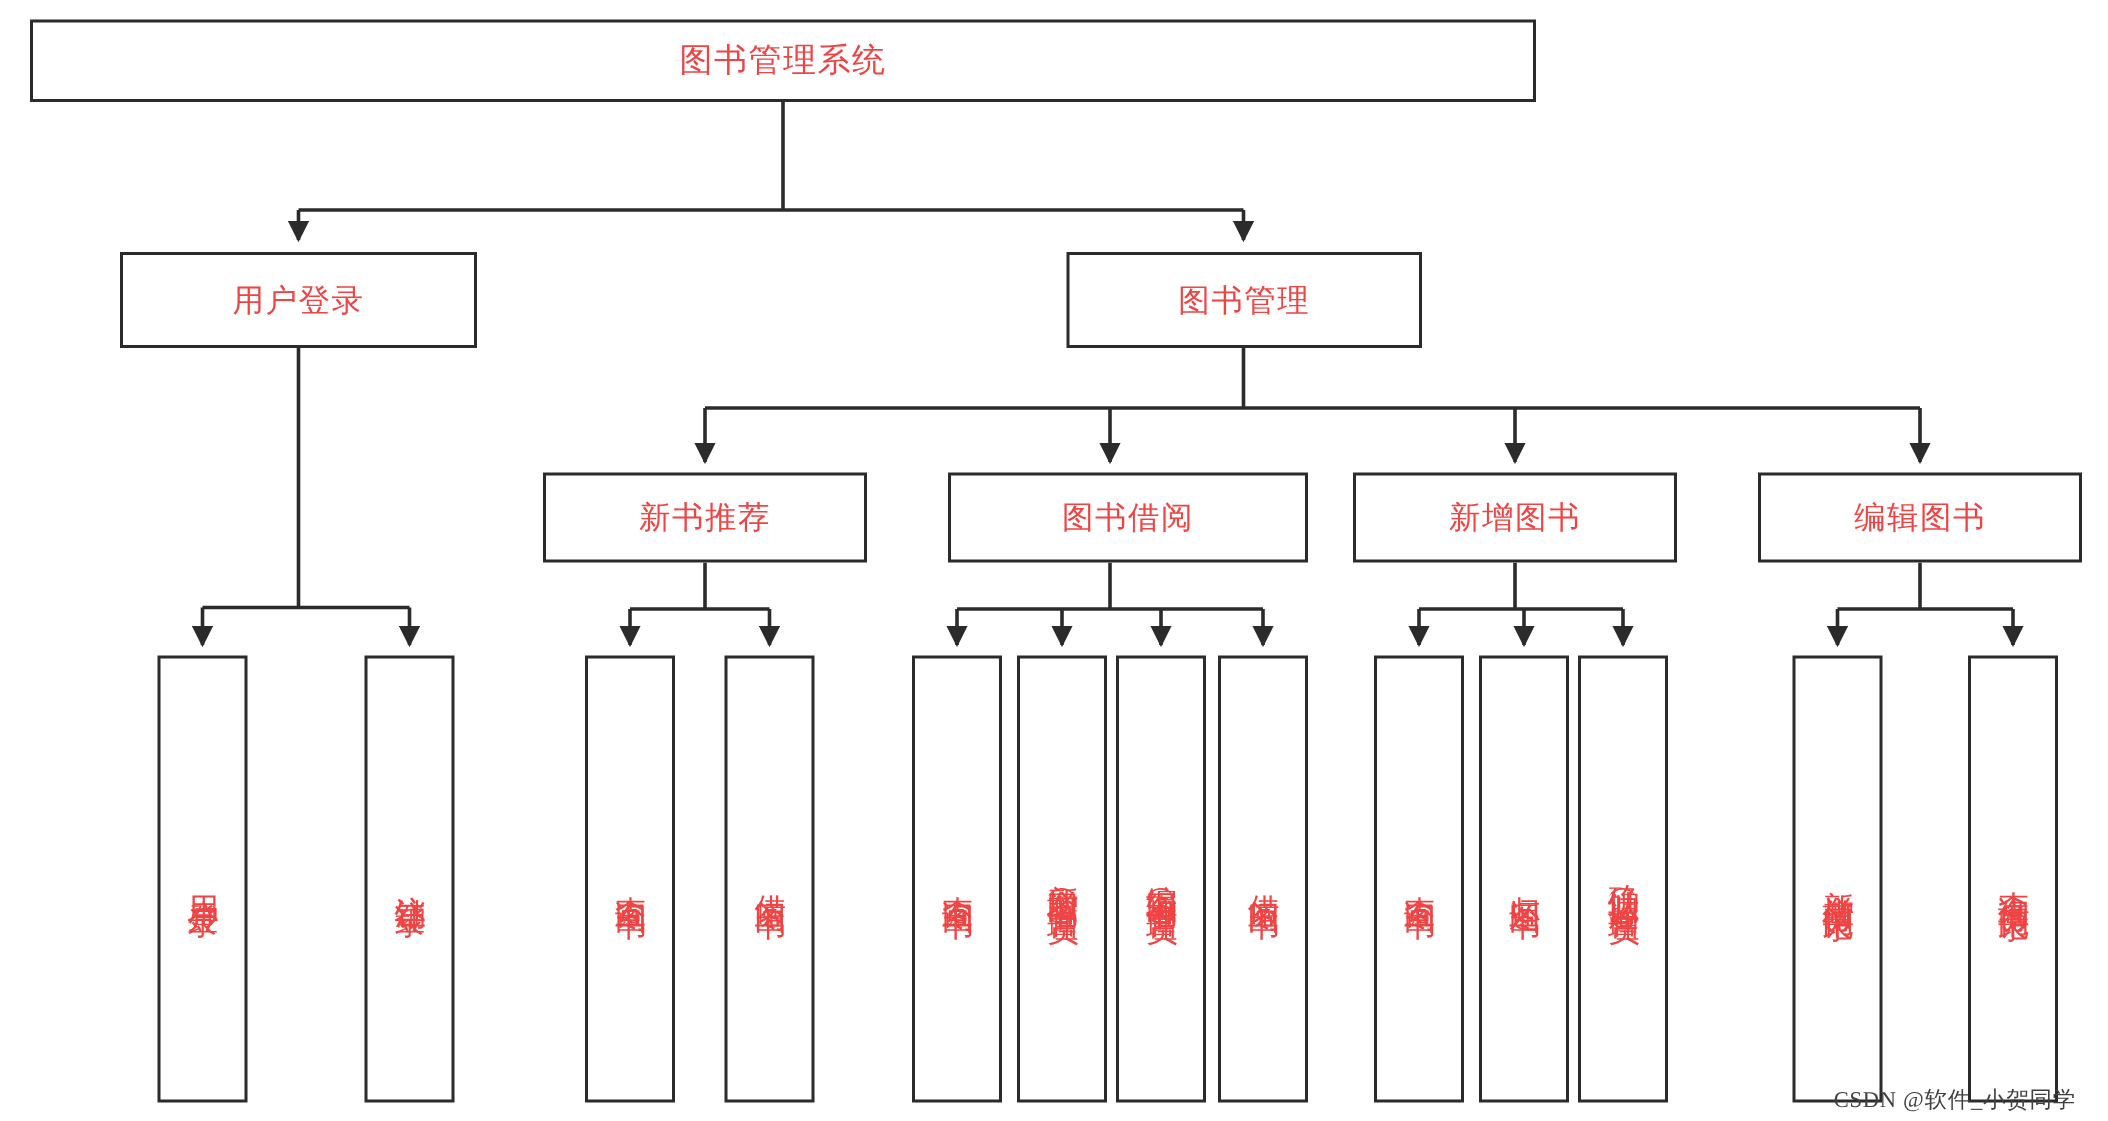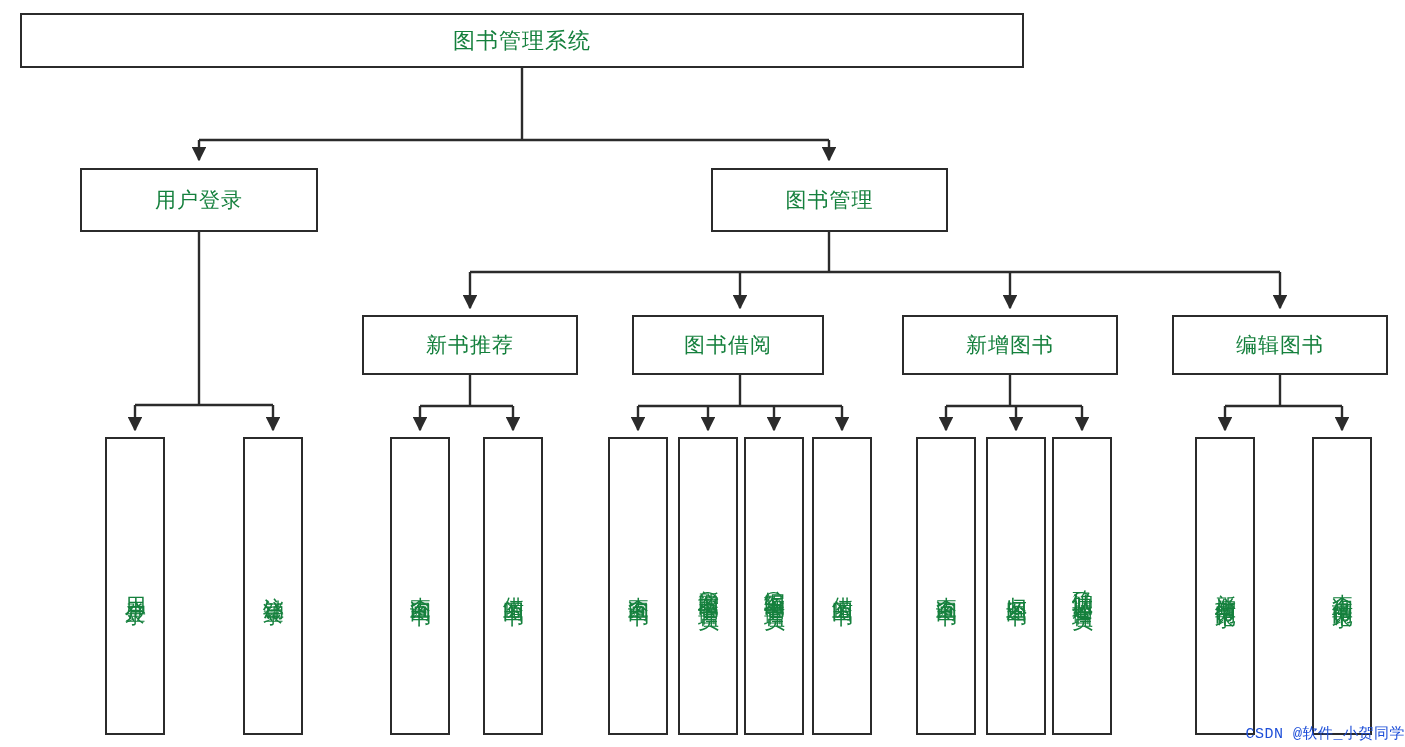--- a/index.html
+++ b/index.html
@@ -28,45 +28,45 @@
     border:2px solid #2b2b2b;
     display:flex;
     align-items:center;
     justify-content:center;
     z-index:2;
   }
   .node .label{
     font-size:21px;
     line-height:1.15;
     letter-spacing:1px;
-    color:#15803d;
+    color:#ef4444;
     white-space:nowrap;
     text-align:center;
   }
   .node.leaf .label{
     writing-mode:vertical-rl;
     text-orientation:upright;
     -webkit-writing-mode:vertical-rl;
     font-size:21px;
     letter-spacing:3px;
     line-height:1;
     white-space:nowrap;
     text-align:center;
   }
   .node.root .label{font-size:22px;}
   .watermark{
     position:absolute;
-    right:0;
+    right:21px;
     bottom:4px;
     font-size:15px;
-    color:#1d4ed8;
+    color:#404040;
     letter-spacing:0.5px;
     z-index:5;
     white-space:nowrap;
-    font-family:Liberation Mono, monospace;
+    font-family:Liberation Serif, serif;
   }
 </style>
 </head>
 <body>
 
 <div id="canvas">
 
   <svg id="edges" viewBox="0 0 1405 747" width="1405" height="747" xmlns="http://www.w3.org/2000/svg">
     <defs>
       <marker id="arrow" viewBox="0 0 10 10" refX="9" refY="5" markerWidth="6" markerHeight="6" orient="auto-start-reverse">
@@ -124,21 +124,21 @@
   <div class="node" style="left:80px;top:168px;width:238px;height:64px;">
     <span class="label">用户登录</span>
   </div>
   <div class="node" style="left:362px;top:315px;width:216px;height:60px;">
     <span class="label">新书推荐</span>
   </div>
 
   <div class="node" style="left:711px;top:168px;width:237px;height:64px;">
     <span class="label">图书管理</span>
   </div>
-  <div class="node" style="left:632px;top:315px;width:192px;height:60px;">
+  <div class="node" style="left:632px;top:315px;width:240px;height:60px;">
     <span class="label">图书借阅</span>
   </div>
   <div class="node" style="left:902px;top:315px;width:216px;height:60px;">
     <span class="label">新增图书</span>
   </div>
   <div class="node" style="left:1172px;top:315px;width:216px;height:60px;">
     <span class="label">编辑图书</span>
   </div>
 
   <div class="node leaf" style="left:105px;top:437px;width:60px;height:298px;">

